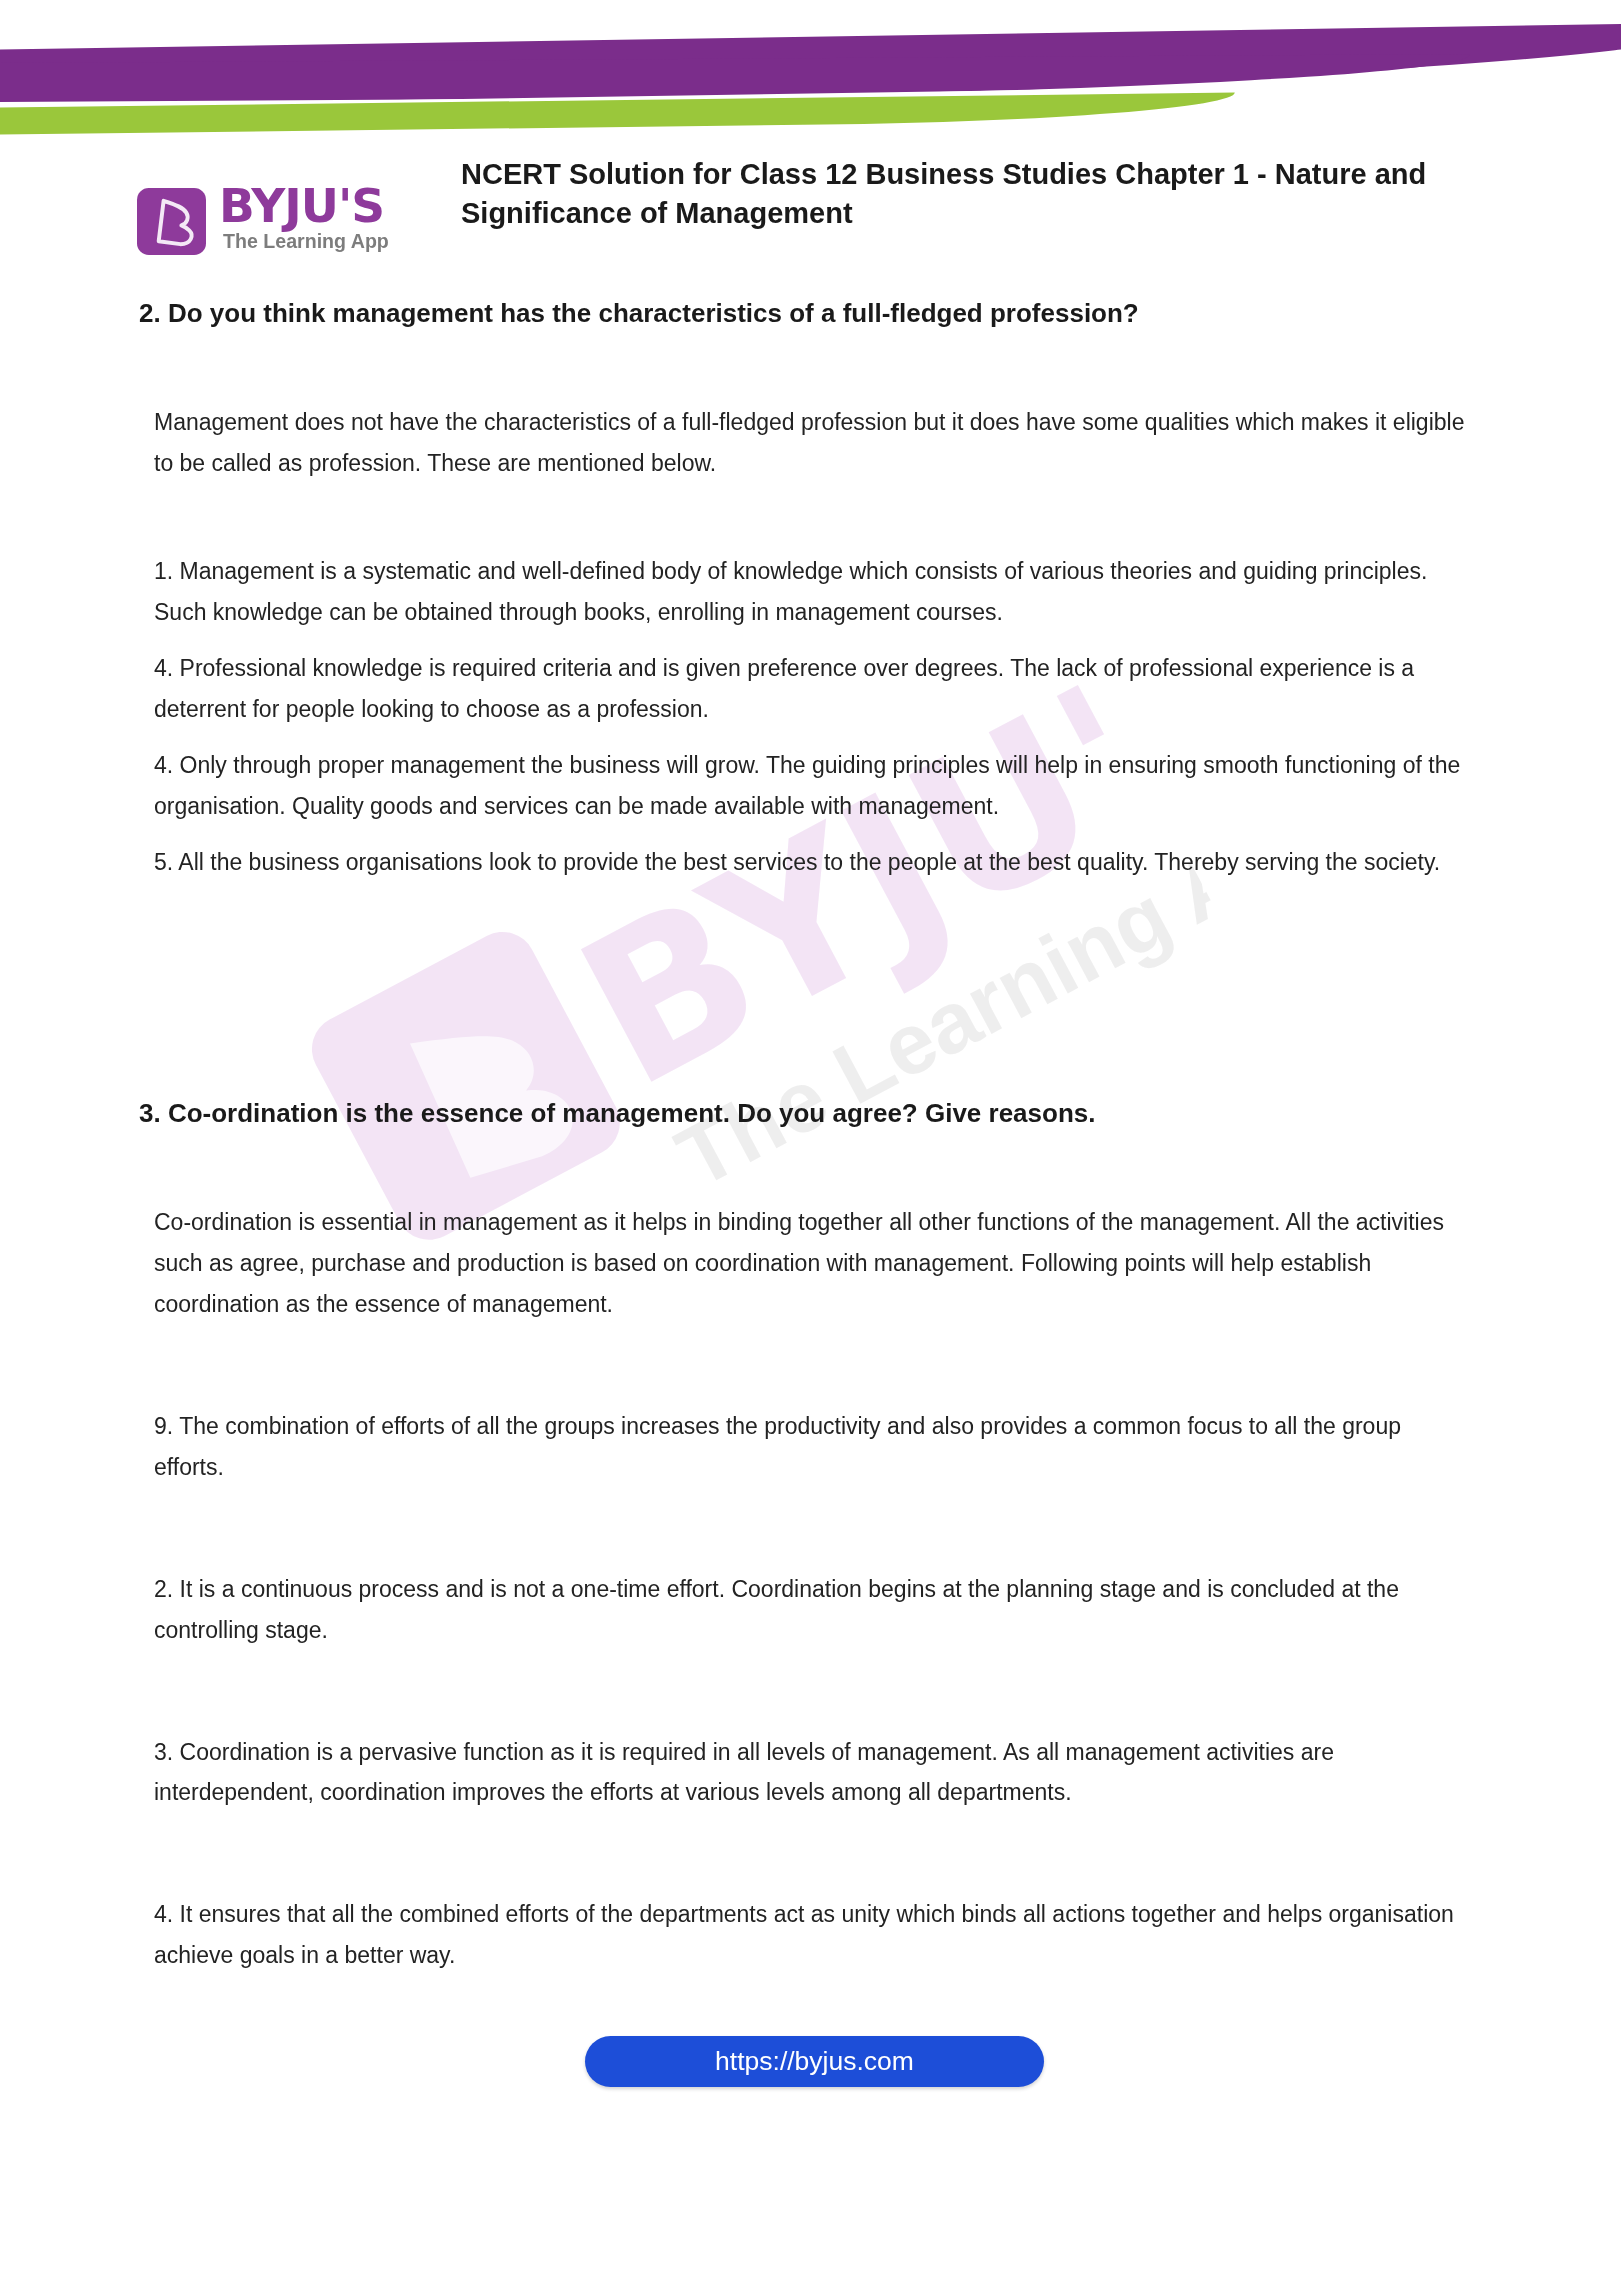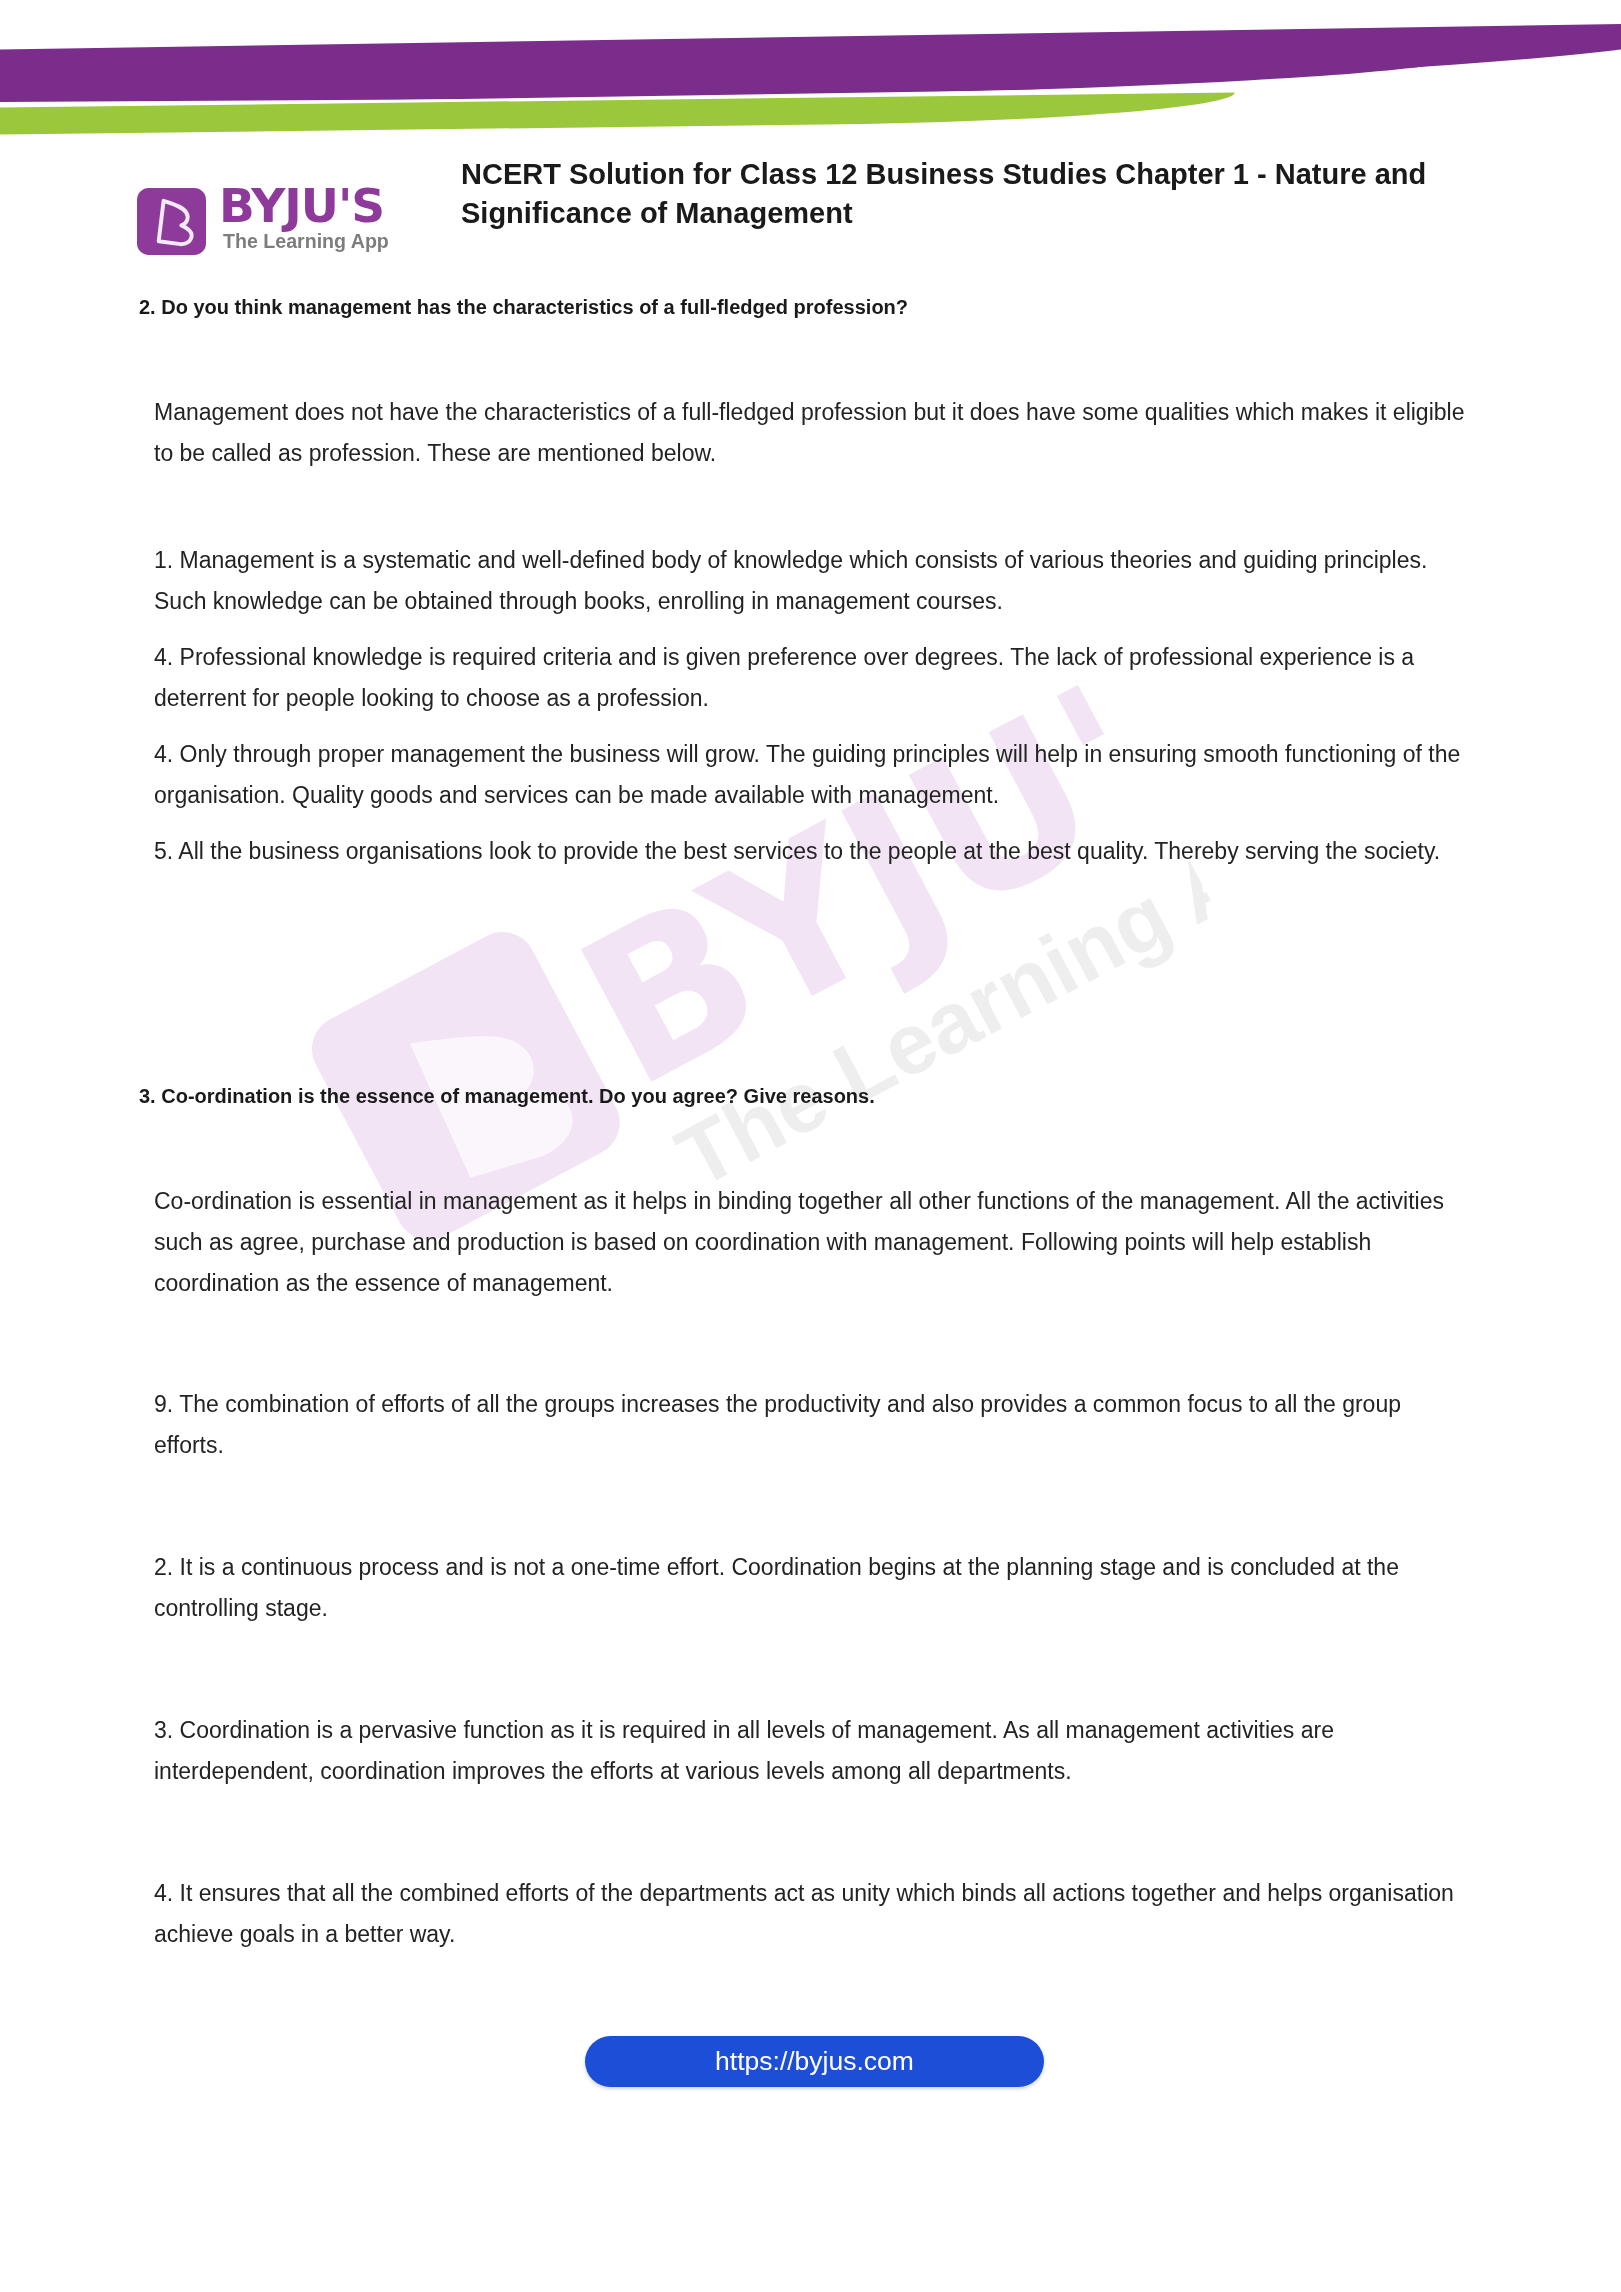--- a/index.html
+++ b/index.html
@@ -143,21 +143,21 @@
     top: 290px;
     width: 1343px;
     font-size: 23px;
     color: #232323;
     line-height: 1.78;
     font-family: "Liberation Sans", sans-serif;
   }
   .q-head {
     font-weight: bold;
     color: #1a1a1a;
-    font-size: 20px;
+    font-size: 26px;
     margin: 0 0 0 0;
   }
   .para {
     margin: 15px;
   }
   .spacer-sm { height: 37px; }
   .spacer-md { height: 51px; }
   .spacer-xl { height: 192px; }
 
   

